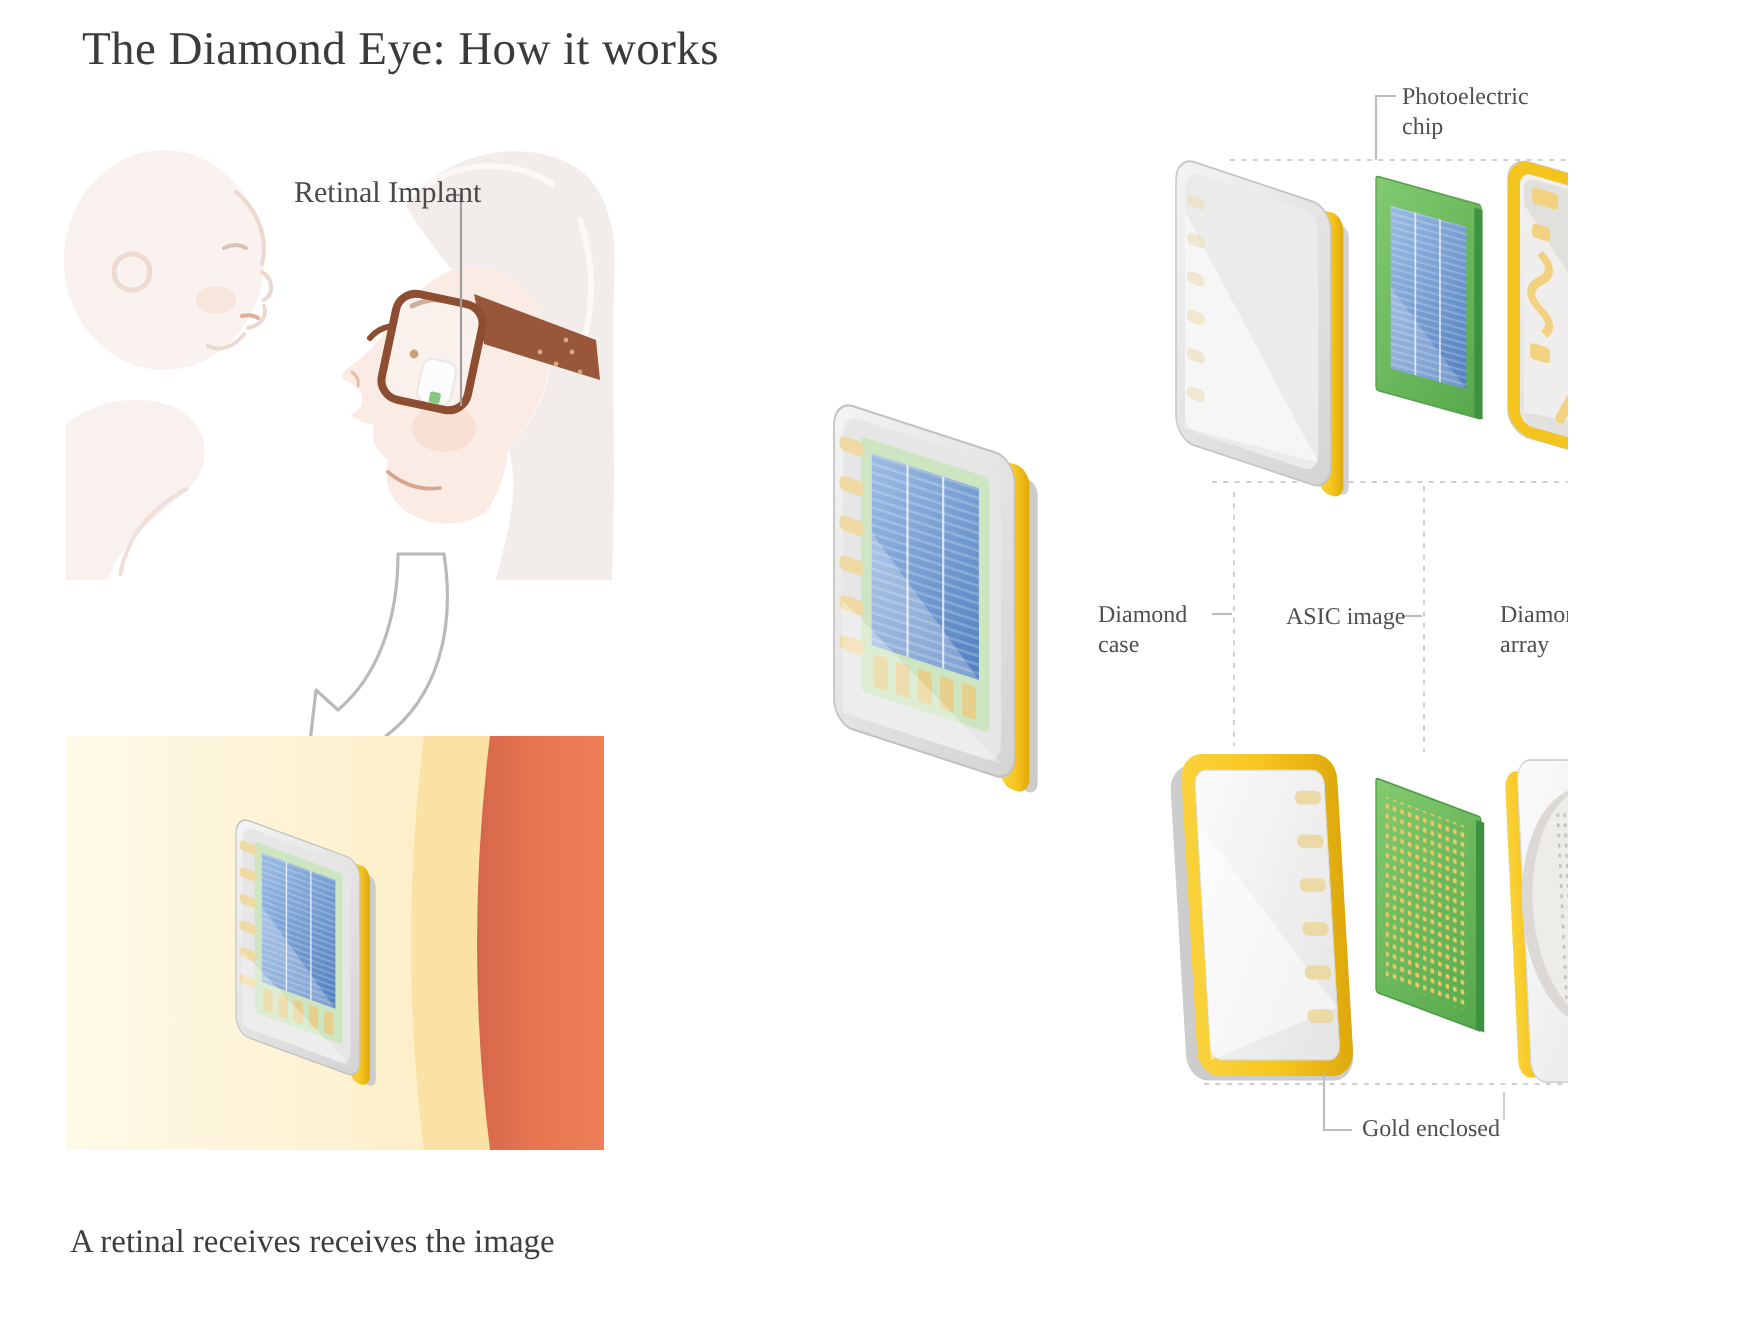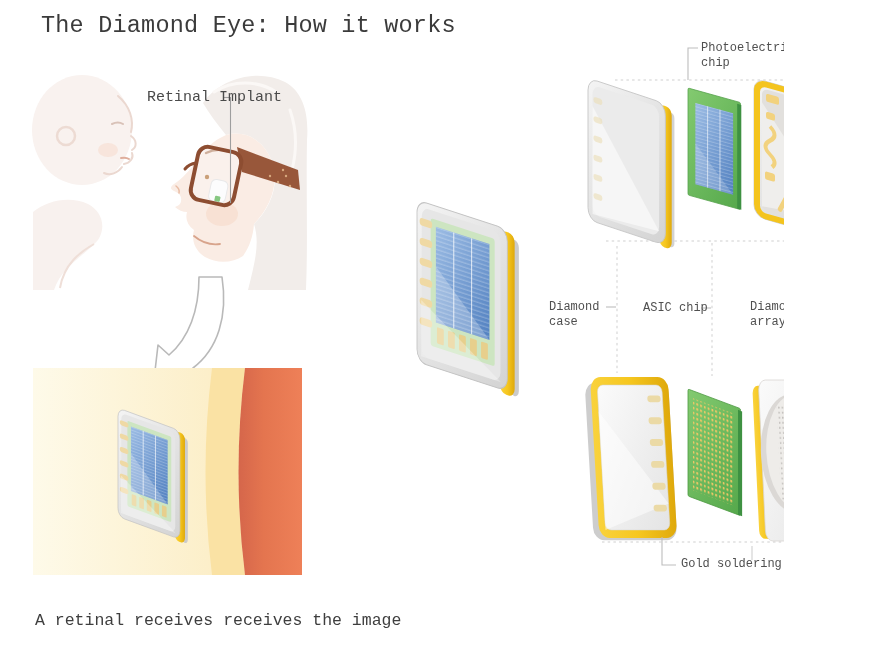--- a/index.html
+++ b/index.html
@@ -1,17 +1,17 @@
 <!DOCTYPE html>
 <html><head>
 <meta charset="utf-8">
 <style>
   html,body{margin:0;padding:0;background:#ffffff;}
   .canvas{position:relative;width:784px;height:659px;background:#ffffff;overflow:hidden;
-          font-family:Liberation Mono, monospace;}
+          font-family:Liberation Serif, serif;}
   .gfx{position:absolute;left:0;top:0;z-index:1;}
   .t{position:absolute;z-index:2;color:#4a4a4a;}
   .title{left:41px;top:12px;font-size:23.5px;color:#3b3b3b;letter-spacing:.2px;}
   .lbl{font-size:12px;line-height:14.5px;color:#4f4f4f;white-space:pre-line;}
   .lbl-sm{font-size:15px;color:#4a4a4a;}
   .cap{font-size:16.5px;line-height:20px;color:#3e3e3e;white-space:pre-line;}
   .pos-implant{left:147px;top:89px;}
   .pos-photo{left:701px;top:41px;}
   .pos-dcase{left:549px;top:300px;}
   .pos-asic{left:643px;top:301px;}
@@ -245,22 +245,22 @@
 
   <div class="t title">The Diamond Eye: How it works</div>
 
   <div class="t lbl-sm pos-implant">Retinal Implant</div>
 
   <div class="t lbl pos-photo">Photoelectric chip</div>
 
   <div class="t lbl pos-dcase">Diamond
 case</div>
 
-  <div class="t lbl pos-asic">ASIC chip</div>
+  <div class="t lbl pos-asic">ASIC image</div>
 
   <div class="t lbl pos-darray">Diamond
 array</div>
 
-  <div class="t lbl pos-gold">Gold soldering</div>
+  <div class="t lbl pos-gold">Gold enclosed</div>
 
   <div class="t cap pos-capl">A retinal receives receives the image</div>
 
 </div>
 
 </body></html>

